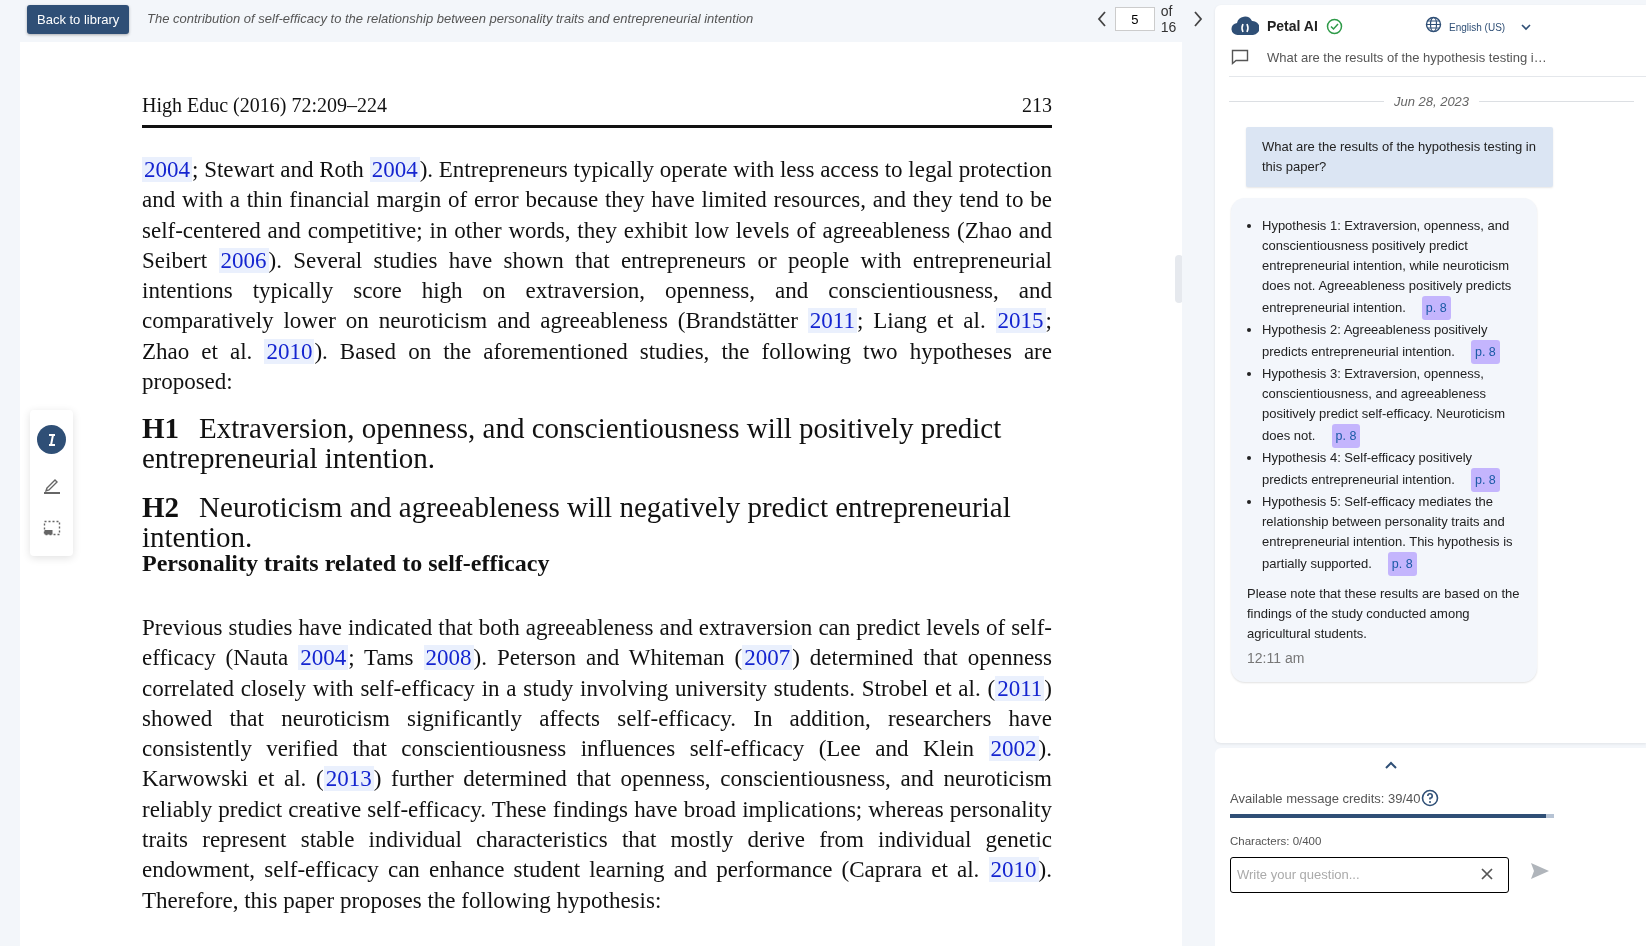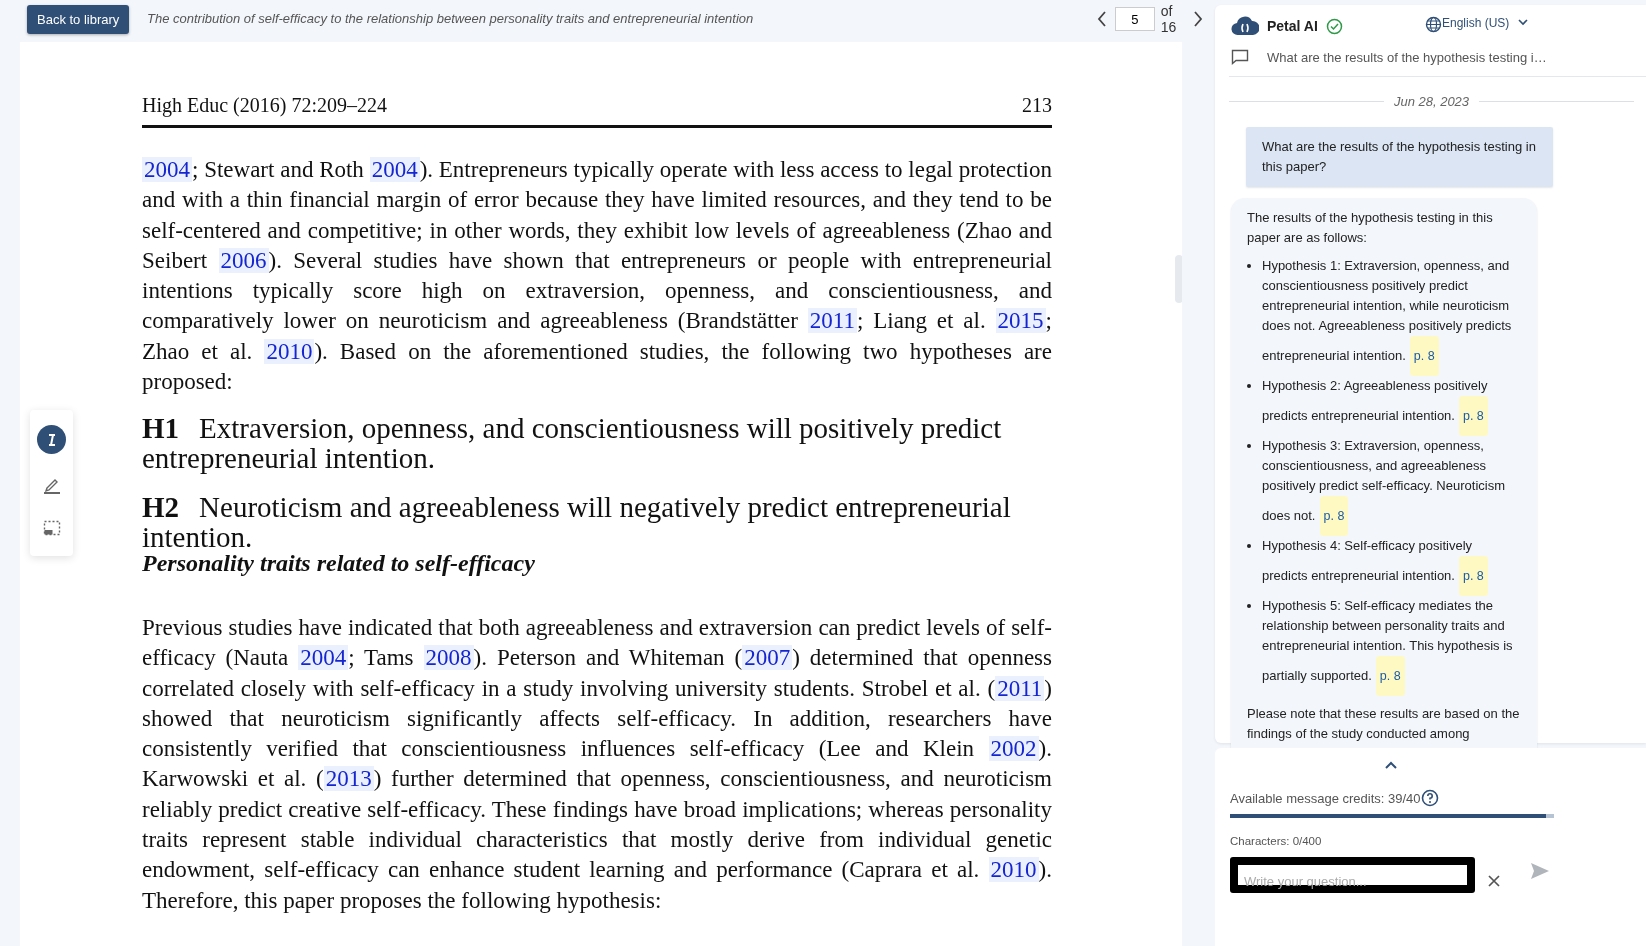--- a/index.html
+++ b/index.html
@@ -15,50 +15,50 @@
   .pager input { width: 40px; height: 24px; border: 1px solid #ccc; text-align: center; font-size: 13px; font-family: "Liberation Sans", sans-serif; background: #fff; }
 
   
   .doc-page { position: absolute; left: 20px; top: 42px; width: 1162px; height: 904px; background: #fff; overflow: hidden; }
   .page-head { position: absolute; left: 122px; top: 52px; width: 910px; display: flex; justify-content: space-between; font-family: "Liberation Serif", serif; font-size: 20px; color: #111; }
   .page-rule { position: absolute; left: 122px; top: 83px; width: 910px; height: 3px; background: #111; }
   .body-text { position: absolute; left: 122px; width: 910px; font-family: "Liberation Serif", serif; font-size: 23px; line-height: 30.3px; color: #111; text-align: justify; }
   .cite { color: #1525d0; background: #eaf0fd; padding: 0 2px; }
   .hyp { position: absolute; left: 122px; width: 910px; font-family: "Liberation Serif", serif; font-size: 29px; line-height: 30px; color: #111; }
   .hyp b { margin-right: 20px; }
-  .sec-title { position: absolute; left: 122px; top: 508px; font-family: "Liberation Serif", serif; font-size: 24px; font-weight: bold; color: #111; font-style: italic; }
+  .sec-title { position: absolute; left: 122px; top: 508px; font-family: "Liberation Serif", serif; font-size: 24px; font-weight: bold; color: #111; }
   .scroll-thumb { position: absolute; left: 1155px; top: 213px; width: 8px; height: 48px; border-radius: 4px; background: #e6e9ee; }
 
   
   .tools { position: absolute; left: 30px; top: 410px; width: 43px; height: 146px; background: #fff; border-radius: 4px; box-shadow: 0 2px 8px rgba(0,0,0,.12); }
   .tool { position: absolute; left: 7px; width: 29px; height: 29px; display: flex; align-items: center; justify-content: center; cursor: pointer; }
   .tool.active { background: #2f4f76; border-radius: 50%; }
 
   
   .chat-panel { position: absolute; left: 1215px; top: 5px; width: 431px; height: 738px; background: #fff; border-radius: 6px 0 0 6px; box-shadow: 0 1px 3px rgba(0,0,0,.08); }
   .ph { position: absolute; left: 16px; top: 11px; display: flex; align-items: center; gap: 8px; font-size: 14px; font-weight: bold; color: #222; }
-  .lang { position: absolute; left: 210px; top: 11px; display: flex; align-items: flex-start; gap: 0; font-size: 12px; color: #2f4f76; cursor: pointer; }
+  .lang { position: absolute; left: 210px; top: 11px; display: flex; align-items: flex-end; gap: 7px; font-size: 10px; color: #2f4f76; cursor: pointer; }
   .thread { position: absolute; left: 16px; top: 44px; display: flex; align-items: center; gap: 18px; font-size: 13px; color: #555; width: 320px; white-space: nowrap; overflow: hidden; cursor: pointer; }
   .hdr-rule { position: absolute; left: 14px; top: 71px; width: 417px; height: 1px; background: #e4e7eb; }
   .date-sep { position: absolute; left: 14px; top: 89px; width: 405px; display: flex; align-items: center; gap: 10px; font-size: 13px; color: #666; font-style: italic; }
   .date-sep .line { flex: 1; height: 1px; background: #dcdfe3; }
   .user-msg { position: absolute; left: 31px; top: 122px; width: 307px; padding: 10px 16px; background: #dbe5f3; border-radius: 2px; font-size: 13px; line-height: 20px; color: #222; box-shadow: 0 1px 2px rgba(0,0,0,.1); }
   .ai-msg { position: absolute; left: 16px; top: 193px; width: 306px; padding: 10px 16px 14px 16px; background: #f3f6fb; border-radius: 14px; font-size: 13px; line-height: 20px; color: #222; box-shadow: 0 1px 2px rgba(0,0,0,.12); }
   .ai-msg ul { margin: 8px 0 8px 15px; }
   .ai-msg li { margin-bottom: 0; }
-  .pref { display: inline-block; margin-left: 4px; padding: 12px 4px; line-height: 16px; background: #fef9c3; color: #1a5aa6; border-radius: 3px; font-size: 12.5px; cursor: pointer; }
+  .pref { display: inline-block; margin-left: 16px; padding: 4px 4px; line-height: 16px; background: #c4b5fd; color: #1a5aa6; border-radius: 3px; font-size: 12.5px; cursor: pointer; }
   .ai-time { font-size: 14px; color: #777; margin-top: 4px; }
 
   .input-panel { position: absolute; left: 1215px; top: 748px; width: 431px; height: 198px; background: #fff; border-radius: 6px 0 0 0; }
   .collapse { position: absolute; left: 165px; top: 8px; width: 22px; height: 18px; display: flex; align-items: center; justify-content: center; cursor: pointer; }
   .credits { position: absolute; left: 15px; top: 41px; font-size: 13px; color: #555; display: flex; align-items: center; gap: 0; }
   .credit-bar { position: absolute; left: 15px; top: 66px; width: 324px; height: 4px; background: #b6c3d4; }
   .credit-fill { height: 4px; background: #2f4f76; }
   .chars { position: absolute; left: 15px; top: 87px; font-size: 11.5px; color: #555; text-align: right; }
-  .q-input { position: absolute; left: 15px; top: 109px; width: 245px; height: 36px; border: 8px solid #000000; border-radius: 3px; background: #fff; }
+  .q-input { position: absolute; left: 15px; top: 109px; width: 279px; height: 36px; border: 1px solid #000000; border-radius: 3px; background: #fff; }
   .q-input input { position: absolute; left: 6px; top: 6px; width: 230px; height: 20px; border: none; outline: none; font-size: 13px; font-family: "Liberation Sans", sans-serif; color: #222; background: transparent; }
   .q-input input::placeholder { color: #aaa; }
   .clear { position: absolute; left: 248px; top: 8px; width: 16px; height: 16px; cursor: pointer; }
   .send { position: absolute; left: 314px; top: 112px; width: 22px; height: 22px; cursor: pointer; }
 </style>
 </head>
 <body>
 
 <div class="topbar">
   <button class="back-btn">Back to library</button>
@@ -155,21 +155,20 @@
 
   <div class="date-sep">
     <span class="line"></span>
     <span>Jun 28, 2023</span>
     <span class="line"></span>
   </div>
 
   <div class="user-msg">What are the results of the hypothesis testing in this paper?</div>
 
   <div class="ai-msg">
-    <div>The results of the hypothesis testing in this paper are as follows:</div>
     <ul>
       <li><span>Hypothesis 1: Extraversion, openness, and conscientiousness positively predict entrepreneurial intention, while neuroticism does not. Agreeableness positively predicts entrepreneurial intention.</span><span class="pref">p. 8</span></li>
       <li><span>Hypothesis 2: Agreeableness positively predicts entrepreneurial intention.</span><span class="pref">p. 8</span></li>
       <li><span>Hypothesis 3: Extraversion, openness, conscientiousness, and agreeableness positively predict self-efficacy. Neuroticism does not.</span><span class="pref">p. 8</span></li>
       <li><span>Hypothesis 4: Self-efficacy positively predicts entrepreneurial intention.</span><span class="pref">p. 8</span></li>
       <li><span>Hypothesis 5: Self-efficacy mediates the relationship between personality traits and entrepreneurial intention. This hypothesis is partially supported.</span><span class="pref">p. 8</span></li>
     </ul>
     <div>Please note that these results are based on the findings of the study conducted among agricultural students.</div>
     <div class="ai-time">12:11 am</div>
   </div>

